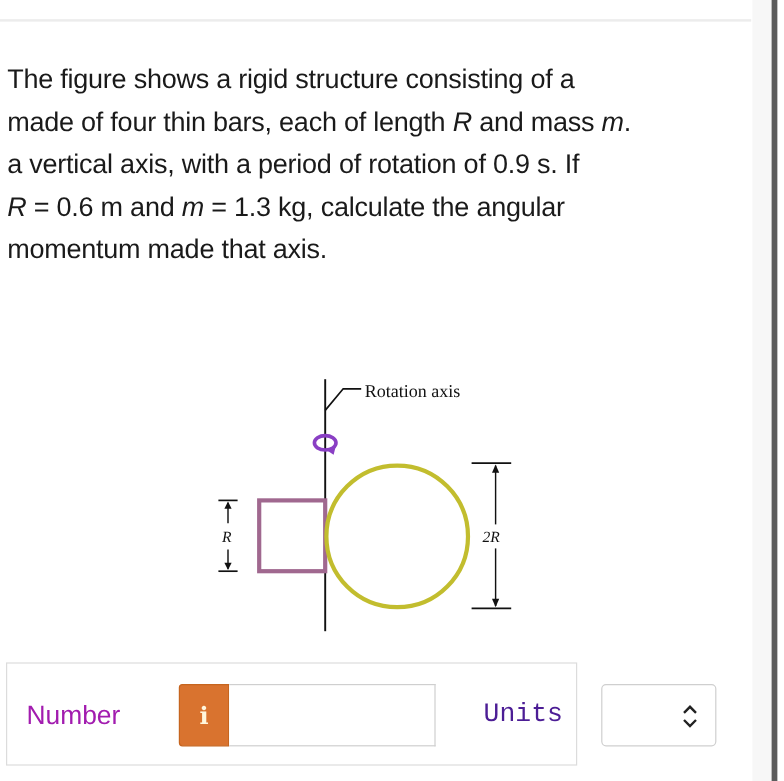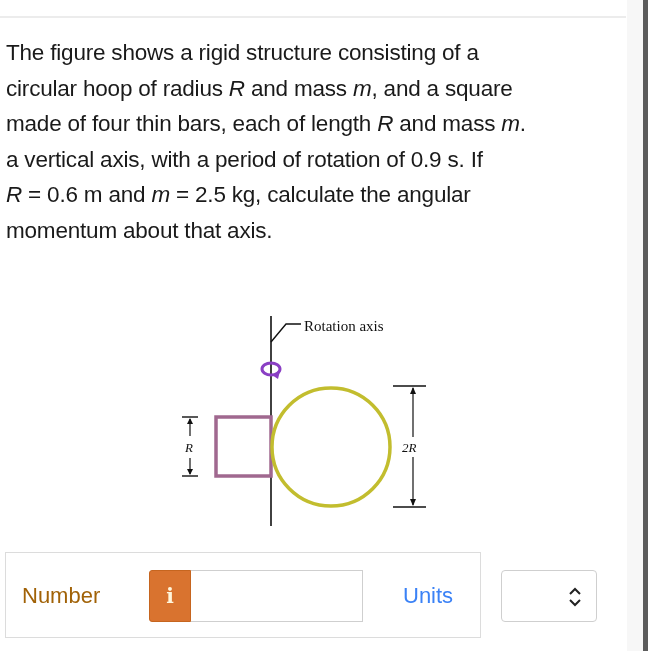--- a/index.html
+++ b/index.html
@@ -15,76 +15,75 @@
   .right-gutter {
     position:absolute; left:627px; top:0; width:16px; height:651px; background:#f7f7f7;
   }
   .scrollbar {
     position:absolute; left:643px; top:0; width:5px; height:651px; background:#5c5c5c;
   }
   .scroll-right {
     position:absolute; left:648px; top:0; width:5px; height:651px; background:#ffffff;
   }
   .question {
-    position:absolute; left:6px; top:35px; width:600px;
+    position:absolute; left:6px; top:48px; width:600px;
     font-size:22.5px; line-height:35.6px; letter-spacing:-0.2px;
   }
   .question p { margin:0; }
   .question i { font-style:italic; }
   .figure {
     position:absolute; left:160px; top:300px; width:300px; height:240px;
   }
   .figure svg { display:block; }
   .answer-box {
     position:absolute; left:5px; top:552px; width:476px; height:86px;
     border:1px solid #dcdcdc; background:#fff; box-sizing:border-box;
   }
   .label-number {
-    position:absolute; left:16px; top:30px; font-size:22px; color:#a16207;
+    position:absolute; left:16px; top:30px; font-size:22px; color:#a21caf;
   }
   .info-btn {
     position:absolute; left:143px; top:17px; width:42px; height:52px;
     background:#d9732f; border:1px solid #c6651f; border-radius:3px 0 0 3px; box-sizing:border-box;
     display:flex; align-items:center; justify-content:center;
   }
   .info-btn span {
     color:#fff6dc; font-family:"DejaVu Serif", serif; font-weight:bold; font-size:20px;
   }
   .number-input {
     position:absolute; left:185px; top:17px; width:172px; height:52px;
     border:1px solid #cfcfcf; border-left:none; box-sizing:border-box;
     font-family:"Liberation Sans", sans-serif; font-size:20px; padding:0 8px; outline:none;
     background:#fff;
   }
   .label-units {
-    position:absolute; left:397px; top:30px; font-size:22px; color:#3b82f6;
+    position:absolute; left:397px; top:30px; font-size:22px; color:#4c1d95;font-family:Liberation Mono, monospace;
   }
   .units-select {
     position:absolute; left:495px; top:17px; width:96px; height:52px;
     border:1px solid #cfcfcf; border-radius:4px; box-sizing:border-box; background:#fff;
   }
   .units-select .chev {
     position:absolute; right:14px; top:15px; width:14px; height:22px;
   }
 </style>
 </head>
 <body>
 
 <div class="top-rule"></div>
 <div class="right-gutter"></div>
 <div class="scrollbar"></div>
 <div class="scroll-right"></div>
 
 <div class="question">
   <p><span>The figure shows a rigid structure consisting of a</span></p>
-  <p><span>circular hoop of radius </span><i>R</i><span> and mass </span><i>m</i><span>, and a square</span></p>
   <p><span>made of four thin bars, each of length </span><i>R</i><span> and mass </span><i>m</i><span>.</span></p>
   <p><span>a vertical axis, with a period of rotation of 0.9 s. If</span></p>
-  <p><i>R</i><span> = 0.6 m and </span><i>m</i><span> = 2.5 kg, calculate the angular</span></p>
-  <p><span>momentum about that axis.</span></p>
+  <p><i>R</i><span> = 0.6 m and </span><i>m</i><span> = 1.3 kg, calculate the angular</span></p>
+  <p><span>momentum made that axis.</span></p>
 </div>
 
 <div class="figure">
   <svg width="300" height="240" viewBox="0 0 300 240" xmlns="http://www.w3.org/2000/svg">
 
     <line x1="111" y1="16" x2="111" y2="226" stroke="#111" stroke-width="1.6"></line>
 
     <polyline points="111,42 126,24 141,24" fill="none" stroke="#111" stroke-width="1.4"></polyline>
     <text x="144" y="31" font-family="Liberation Serif, DejaVu Serif, serif" font-size="15" fill="#111">Rotation axis</text>
 

